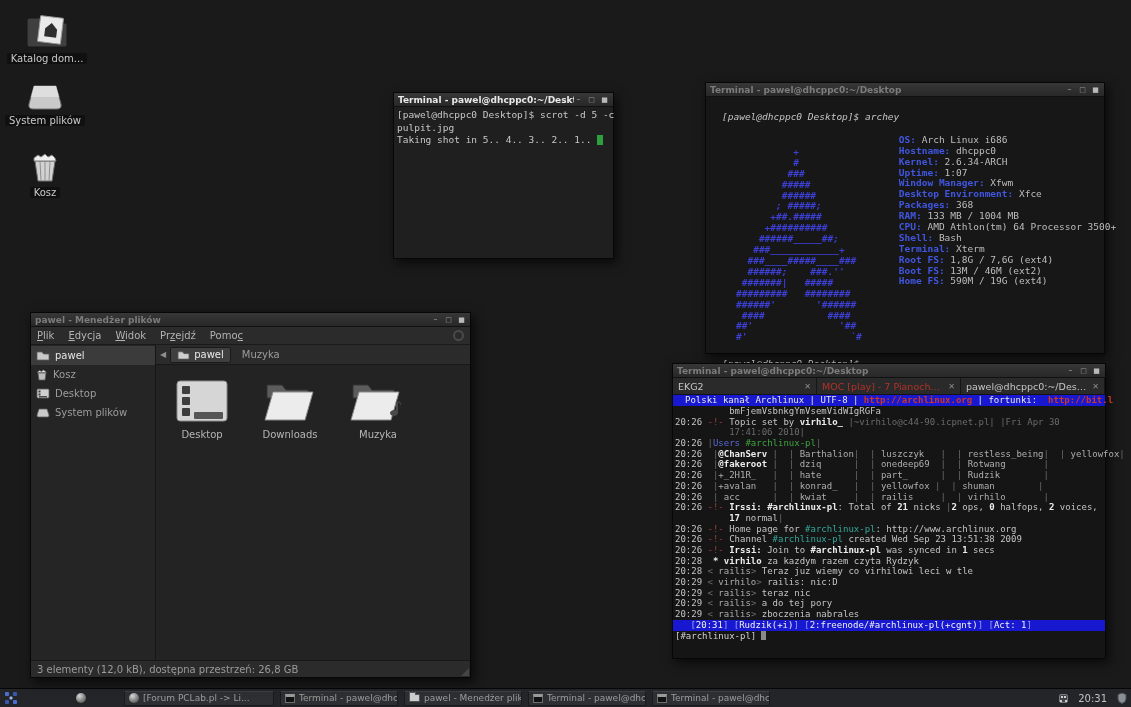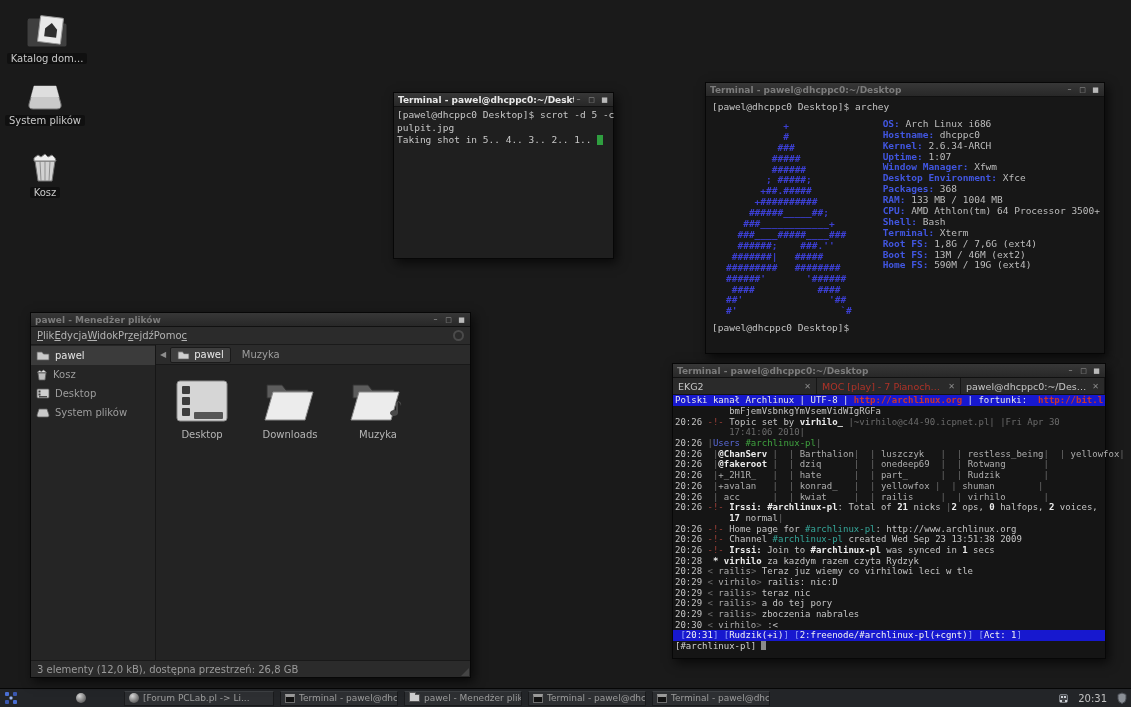--- a/index.html
+++ b/index.html
@@ -15,40 +15,40 @@
        box-shadow:3px 4px 10px rgba(0,0,0,.65);}
   .tb{height:14px;background:linear-gradient(#373737,#282828);display:flex;align-items:center;
       padding:0 4px;border-bottom:1px solid #111;}
   .tb .t{flex:1;font-size:9px;font-weight:bold;color:#7c7c7c;white-space:nowrap;overflow:hidden;}
   .win.active .tb .t{color:#e8e8e8;}
   .tbb{display:flex;gap:4px;align-items:center;}
   .tbtn{width:9px;height:9px;font-size:8px;line-height:9px;color:#9a9a9a;text-align:center;}
   .tbtn.hide::before{content:"–";}
   .tbtn.max::before{content:"□";font-size:7px;}
   .tbtn.close::before{content:"■";font-size:7px;color:#b9b9b9;}
-  pre,.mono{font-family:"DejaVu Sans Mono","Liberation Mono",monospace;margin:2px;}
+  pre,.mono{font-family:"DejaVu Sans Mono","Liberation Mono",monospace;margin:12px;font-style:italic;}
   
   #term-small .body{background:#1f1f1f;height:calc(100% - 14px);padding:2px 3px;}
   #term-small .tl{font-family:"DejaVu Sans Mono","Liberation Mono",monospace;
                   font-size:9.5px;line-height:12.5px;color:#c8c8c8;white-space:pre;}
   .cursor-green{display:inline-block;width:6px;height:10px;background:#2f9e3f;vertical-align:-2px;}
   
   #term-archey .body{background:#171717;height:calc(100% - 14px);padding:3px 4px;
                      font-size:9.5px;line-height:10.9px;color:#c4c4c4;}
   #term-archey pre{font-size:9.5px;line-height:10.9px;white-space:pre;}
   .archey-row{display:flex;margin-top:6px;}
   #archey-logo{width:150px;padding-left:14px;color:#3c3fd2;font-weight:bold;}
   #archey-info{padding-left:25px;}
   .ai-line{height:10.9px;line-height:10.9px;white-space:pre;
            font-family:"DejaVu Sans Mono","Liberation Mono",monospace;}
   .ai-lbl{color:#4156e0;font-weight:bold;}
   .ai-val{color:#bdbdbd;}
   
   #fm .menubar{height:18px;background:#2b2b2b;border-bottom:1px solid #1a1a1a;display:flex;
-               align-items:center;padding:0 6px;font-size:10px;color:#b3b3b3;}
+               align-items:center;padding:0 6px;gap:14px;font-size:10px;color:#b3b3b3;}
   #fm .menubar u{text-decoration:underline;}
   #fm .throbber{margin-left:auto;width:11px;height:11px;border-radius:50%;
                 border:2px solid #4a4a4a;}
   #fm .cols{display:flex;height:calc(100% - 14px - 18px - 17px);}
   #fm .side{width:125px;background:#252525;border-right:1px solid #161616;padding-top:1px;}
   .side-row{height:19px;display:flex;align-items:center;gap:5px;padding:0 5px;
             font-size:10px;color:#9d9d9d;white-space:nowrap;}
   .side-row.sel{background:#3b3b3b;color:#e4e4e4;}
   #fm .main{flex:1;display:flex;flex-direction:column;background:#232323;}
   #fm .pathbar{height:20px;display:flex;align-items:center;gap:4px;padding:0 4px;
@@ -67,21 +67,21 @@
   
   #term-irc .tabbar{height:17px;background:#242424;display:flex;border-bottom:1px solid #141414;}
   .tab{flex:1;display:flex;align-items:center;padding:0 5px;gap:4px;font-size:9.5px;
        color:#c6c6c6;background:#2a2a2a;border-right:1px solid #161616;white-space:nowrap;overflow:hidden;}
   .tab .tab-lbl{flex:1;overflow:hidden;text-overflow:ellipsis;}
   .tab.red .tab-lbl{color:#b03328;}
   .tab-x{font-size:8px;color:#8b8b8b;font-weight:bold;}
   .tab-x::before{content:"✕";}
   #term-irc .body{background:#151515;height:calc(100% - 14px - 17px);padding:0;
                   font-size:9px;}
-  .blue-bar{background:#1718cf;height:11px;line-height:11px;white-space:pre;padding-left:2px;
+  .blue-bar{background:#1718cf;height:11px;line-height:11px;white-space:pre;padding-left:12px;
             font-family:"DejaVu Sans Mono","Liberation Mono",monospace;}
   #irc-lines{padding-left:2px;}
   .irc-line{height:10.7px;line-height:10.7px;white-space:pre;
             font-family:"DejaVu Sans Mono","Liberation Mono",monospace;}
   .irc-input{height:11px;line-height:11px;white-space:pre;padding-left:2px;color:#d0d0d0;
              font-family:"DejaVu Sans Mono","Liberation Mono",monospace;}
   .cursor-gray{display:inline-block;width:5px;height:9px;background:#8a8a8a;vertical-align:-1px;margin-left:5px;}
   .c-w{color:#c4c4c4;} .c-b{color:#ececec;font-weight:bold;} .c-d{color:#6b6b6b;}
   .c-r{color:#9e4038;} .c-t{color:#35a79a;} .c-g{color:#3fa33f;}
   .c-bl{color:#5868d6;} .c-n{color:#aeaeae;}
@@ -342,21 +342,20 @@
           <div class="irc-line"><span class="c-w">          </span><span class="c-b">17</span><span class="c-w"> normal</span><span class="c-d">|</span></div>
           <div class="irc-line"><span class="c-w">20:26 </span><span class="c-r">-!- </span><span class="c-w">Home page for </span><span class="c-t">#archlinux-pl</span><span class="c-w">: http://www.archlinux.org</span></div>
           <div class="irc-line"><span class="c-w">20:26 </span><span class="c-r">-!- </span><span class="c-w">Channel </span><span class="c-t">#archlinux-pl</span><span class="c-w"> created Wed Sep 23 13:51:38 2009</span></div>
           <div class="irc-line"><span class="c-w">20:26 </span><span class="c-r">-!- </span><span class="c-b">Irssi: </span><span class="c-w">Join to </span><span class="c-b">#archlinux-pl</span><span class="c-w"> was synced in </span><span class="c-b">1</span><span class="c-w"> secs</span></div>
           <div class="irc-line"><span class="c-w">20:28  </span><span class="c-b">* </span><span class="c-b">virhilo </span><span class="c-w">za kazdym razem czyta Rydzyk</span></div>
           <div class="irc-line"><span class="c-w">20:28 </span><span class="c-d">&lt; </span><span class="c-n">railis</span><span class="c-d">&gt; </span><span class="c-w">Teraz juz wiemy co virhilowi leci w tle</span></div>
           <div class="irc-line"><span class="c-w">20:29 </span><span class="c-d">&lt; </span><span class="c-n">virhilo</span><span class="c-d">&gt; </span><span class="c-w">railis: nic:D</span></div>
           <div class="irc-line"><span class="c-w">20:29 </span><span class="c-d">&lt; </span><span class="c-n">railis</span><span class="c-d">&gt; </span><span class="c-w">teraz nic</span></div>
           <div class="irc-line"><span class="c-w">20:29 </span><span class="c-d">&lt; </span><span class="c-n">railis</span><span class="c-d">&gt; </span><span class="c-w">a do tej pory</span></div>
           <div class="irc-line"><span class="c-w">20:29 </span><span class="c-d">&lt; </span><span class="c-n">railis</span><span class="c-d">&gt; </span><span class="c-w">zboczenia nabrales</span></div>
-          <div class="irc-line"><span class="c-w">20:30 </span><span class="c-d">&lt; </span><span class="c-n">virhilo</span><span class="c-d">&gt; </span><span class="c-w">:&lt;</span></div>
         </div>
       <div class="blue-bar" id="irc-status"><span class="c-sb"> [</span><span class="c-sw">20:31</span><span class="c-sb">] [</span><span class="c-sw">Rudzik(+i)</span><span class="c-sb">] [</span><span class="c-sw">2:freenode/#archlinux-pl(+cgnt)</span><span class="c-sb">] [</span><span class="c-sw">Act: 1</span><span class="c-sb">]</span></div>
       <div class="irc-input"><span>[#archlinux-pl]</span><span class="cursor-gray"></span></div>
     </div>
   </div>
 
   <div id="taskbar">
     <svg width="14" height="14" viewBox="0 0 14 14">
       <rect x="1" y="1" width="4" height="4" rx="1" fill="#4a6fd4"></rect>
       <rect x="9" y="1" width="4" height="4" rx="1" fill="#3a57b0"></rect>

